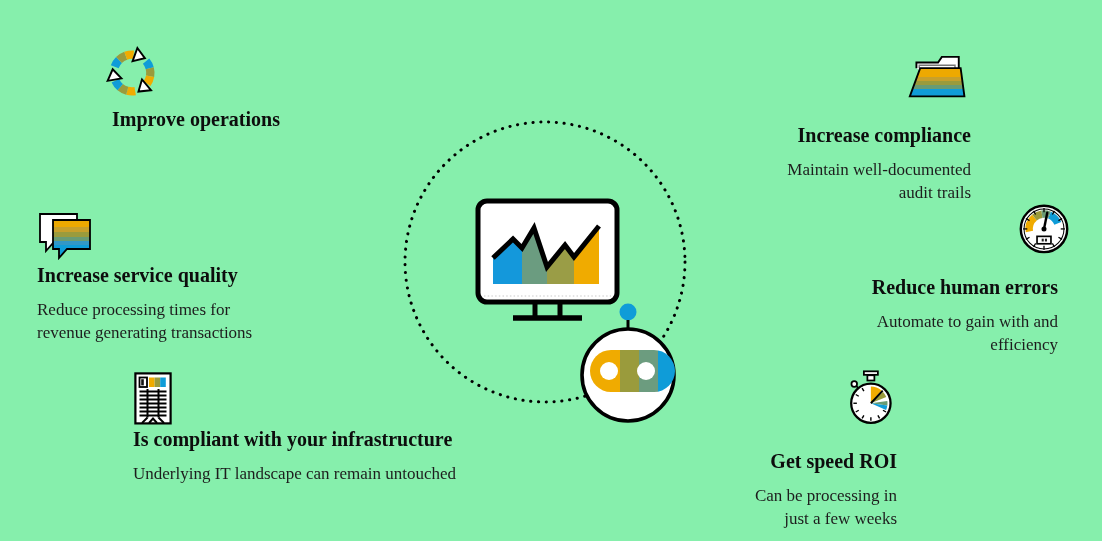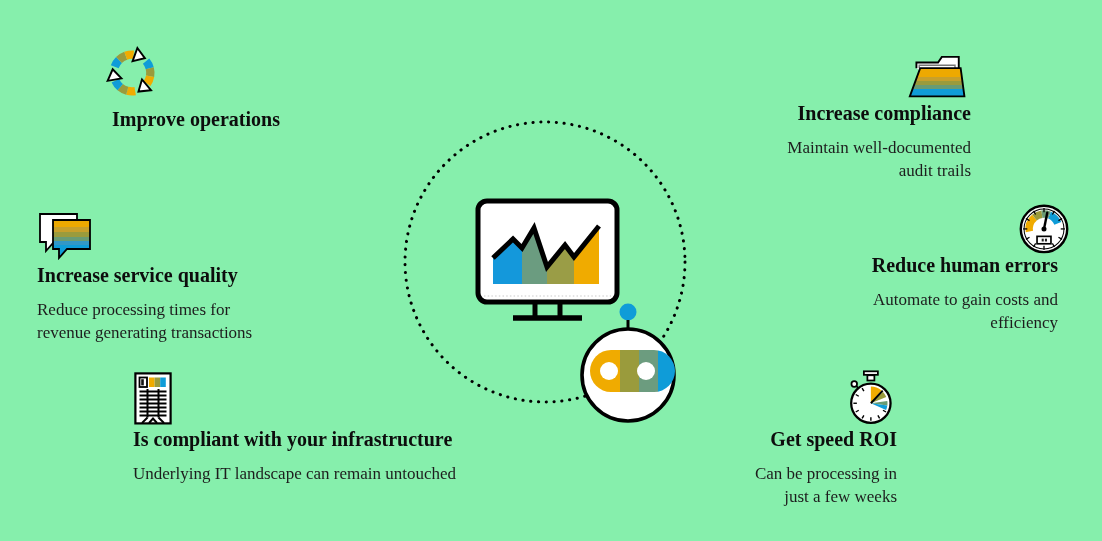--- a/index.html
+++ b/index.html
@@ -4,21 +4,21 @@
 <style>
   html,body{margin:0;padding:0;background:#ffffff;}
   #stage{
     position:relative;width:1102px;height:541px;background:#86efac;overflow:hidden;
     font-family:Liberation Serif, serif;color:#111;
   }
   .benefit{position:absolute;}
   .benefit h3{margin:0 0 10px 0;font-size:20px;line-height:25px;font-weight:bold;color:#0d0d0d;white-space:nowrap;}
   .benefit p{margin:0;font-size:17px;line-height:23px;color:#1d1d1d;white-space:nowrap;}
   .align-left{text-align:left;}
-  .align-right{text-align:right;}
+  .align-right{text-align:right;margin-top:22px;}
   .icon{position:absolute;line-height:0;}
   svg{display:block;overflow:visible;}
 </style>
 </head>
 <body>
 
 <div id="stage">
 
 <div class="icon" style="left:395px;top:100px;width:350px;height:350px;">
   <svg width="350" height="350" viewBox="395 100 350 350">
@@ -233,21 +233,21 @@
   <p><span>Reduce processing times for</span><br><span>revenue generating transactions</span></p>
 </div>
 
 <div class="benefit align-right" style="right:131px;top:101px;">
   <h3>Increase compliance</h3>
   <p><span>Maintain well-documented</span><br><span>audit trails</span></p>
 </div>
 
 <div class="benefit align-right" style="right:44px;top:253px;">
   <h3>Reduce human errors</h3>
-  <p><span>Automate to gain costs and</span><br><span>efficiency</span></p>
+  <p><span>Automate to gain with and</span><br><span>efficiency</span></p>
 </div>
 
 <div class="benefit align-right" style="right:205px;top:427px;">
   <h3>Get speed ROI</h3>
   <p><span>Can be processing in</span><br><span>just a few weeks</span></p>
 </div>
 
 </div>
 
 </body></html>

